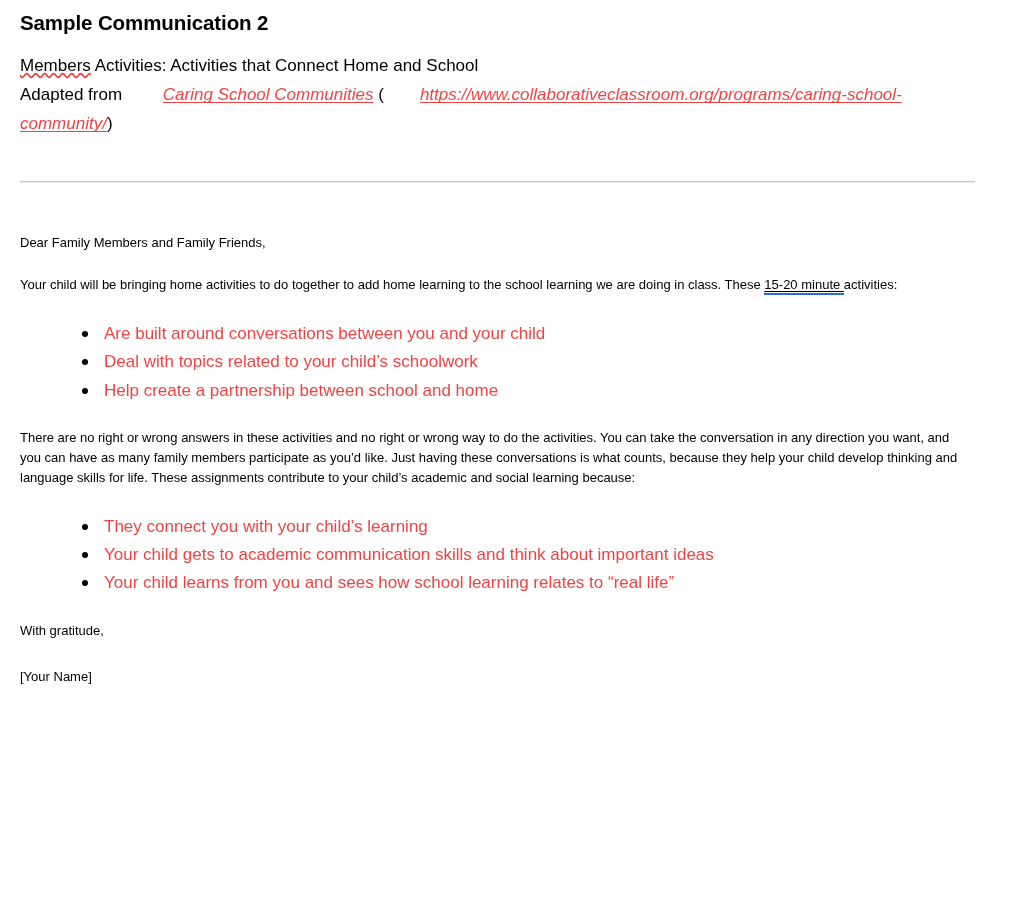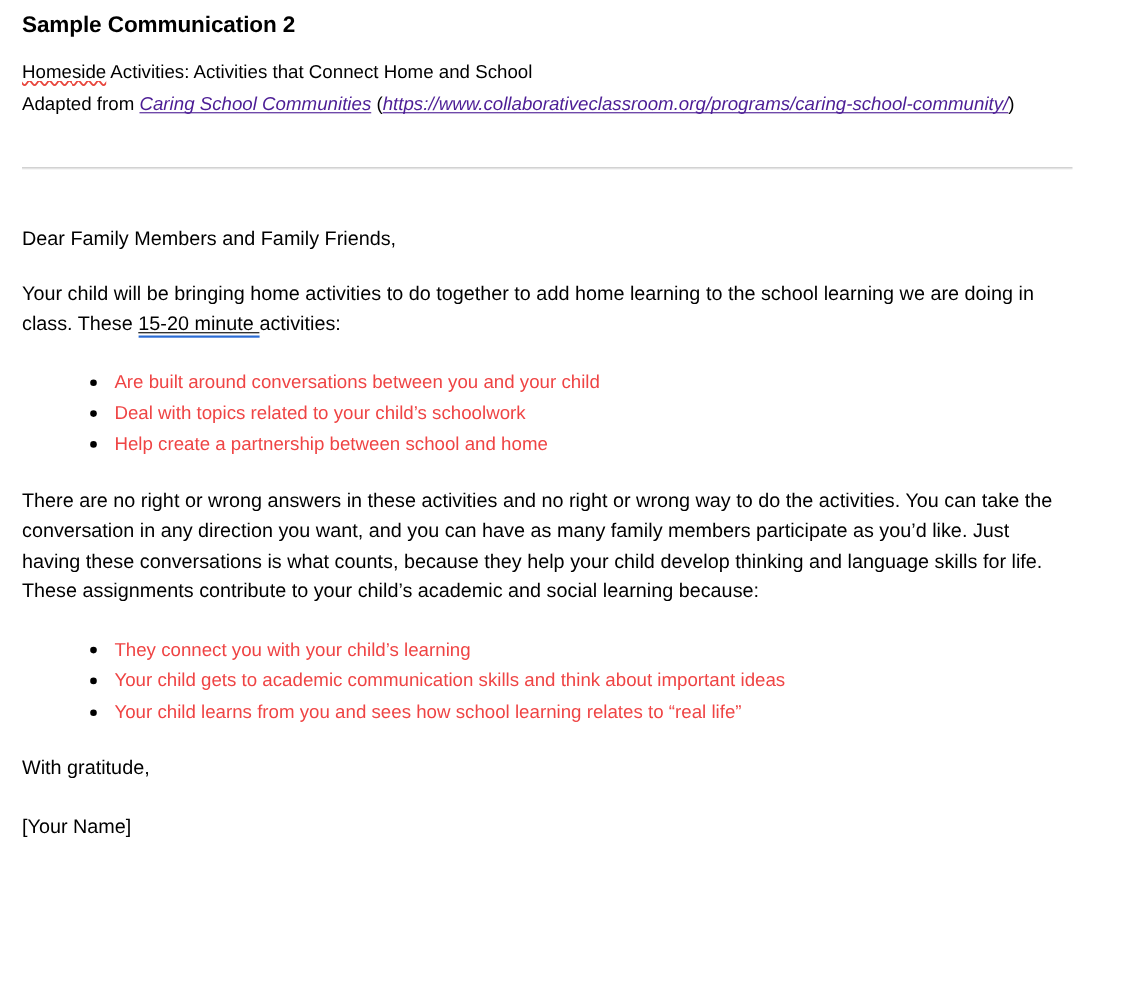--- a/index.html
+++ b/index.html
@@ -52,47 +52,48 @@
   .adapted-line {
     font-size: 17px;
     line-height: 1.72;
     margin: 0;
     color: #000;
     max-width: 930px;
   }
   .italic { }
 
   .doc-link {
-    color: #4c1d95;
+    color: #ef4444;
     font-style: italic;
     text-decoration: underline;
     text-underline-offset: 2px;
     text-decoration-skip-ink: none;
     cursor: pointer;
     word-break: break-word;
+    margin-left: 36px;
   }
 
   
   .divider {
     height: 1px;
     background: #c8c8c8;
     border: 0;
     margin: 43px 0 0 0;
     width: 955px;
     box-shadow: 0 1px 0 #e9e9e9;
   }
 
   
   .body-area {
     margin-top: 51px;
     max-width: 940px;
   }
 
   p.para {
-    font-size: 18px;
+    font-size: 13px;
     line-height: 1.53;
     margin: 0 0 26px 0;
     color: #000;
   }
   p.para.tight { margin-bottom: 22px; }
 
   .inline-underline {
     text-decoration: underline;
     text-underline-offset: 2px;
     text-decoration-skip-ink: none;
@@ -127,21 +128,21 @@
   .sig-line { margin-bottom: 26px; }
 </style>
 </head>
 <body>
 
 <div class="page">
 
   <h1 class="doc-title">Sample Communication 2</h1>
 
   <p class="subtitle-line">
-    <span class="spell-error">Homeside</span><span> Activities: Activities that Connect Home and School</span>
+    <span class="spell-error">Members</span><span> Activities: Activities that Connect Home and School</span>
   </p>
 
   <p class="adapted-line">
     <span class="italic">Adapted from </span><a class="doc-link">Caring School Communities</a><span class="italic"> (</span><a class="doc-link">https://www.collaborativeclassroom.org/programs/caring-school-community/</a><span class="italic">)</span>
   </p>
 
   <hr class="divider">
 
   <div class="body-area">
 

